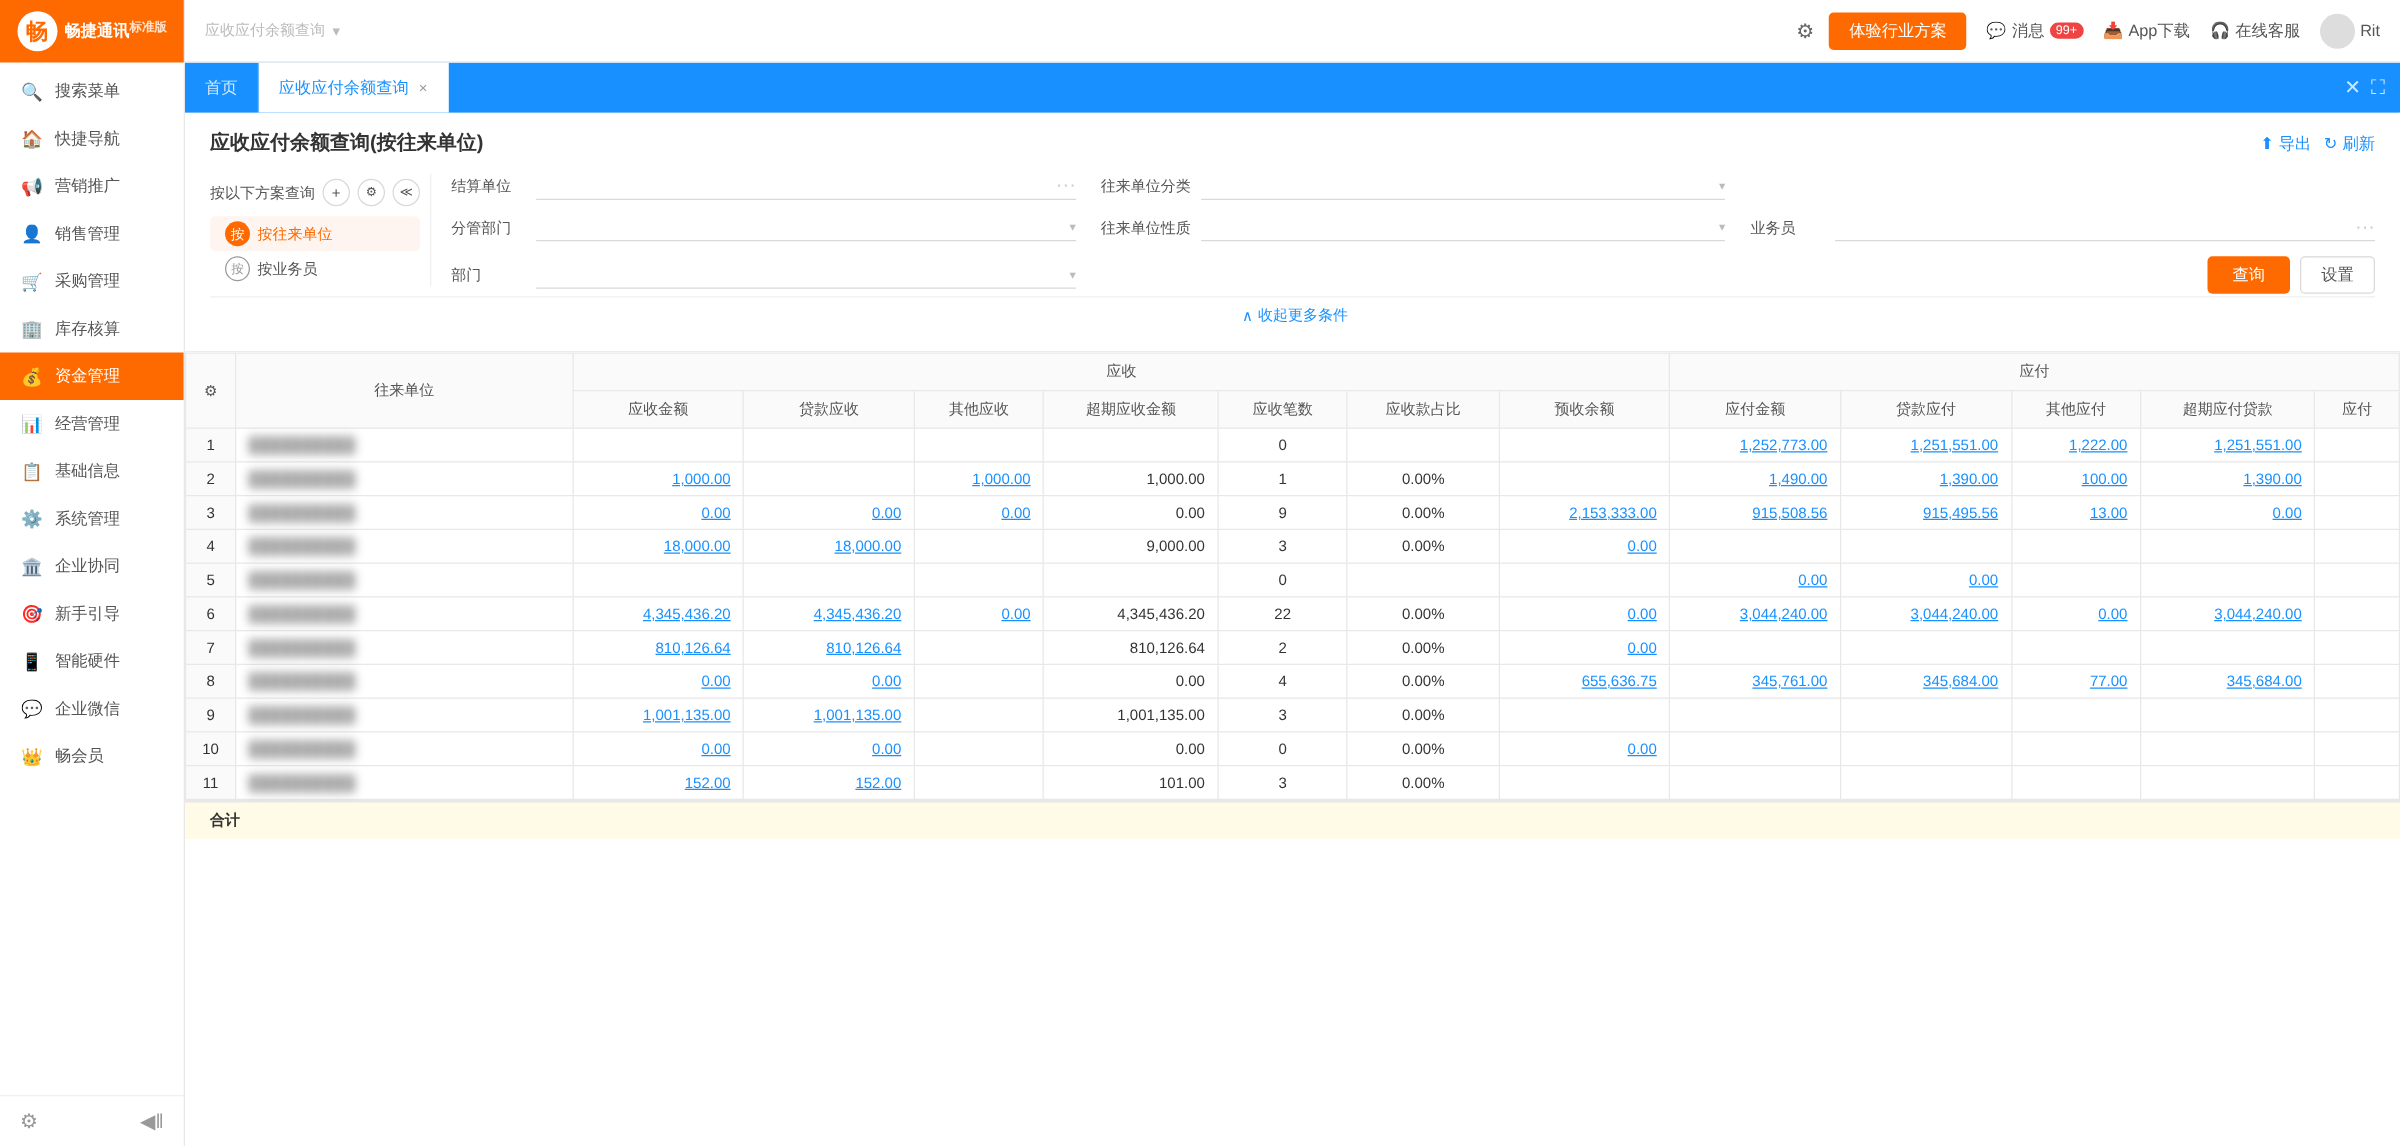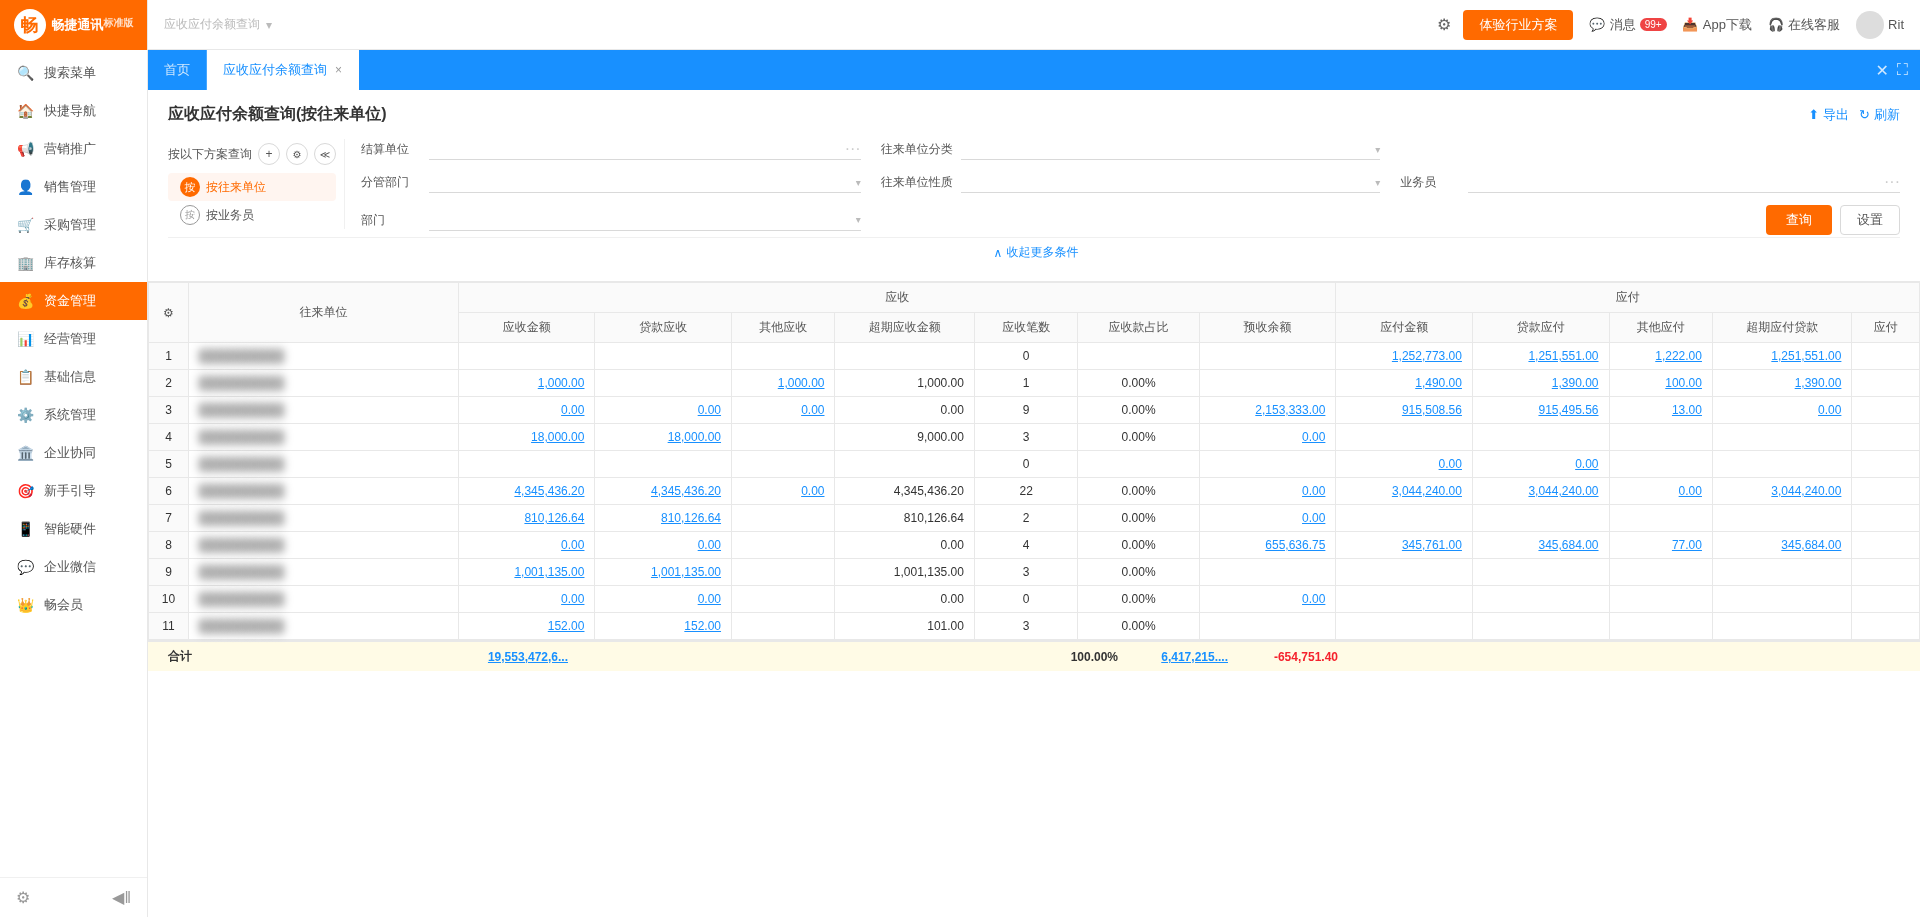--- a/index.html
+++ b/index.html
@@ -604,29 +604,15 @@
             <td></td>
             <td></td>
             <td></td>
             <td></td>
           </tr>
         </tbody>
     </table>
 
     <div class="table-footer">
       <span class="footer-label">合计</span>
-      <div class="footer-cells">
-        <span class="footer-cell link">19,553,472,6...</span>
-        <span class="footer-cell"></span>
-        <span class="footer-cell"></span>
-        <span class="footer-cell"></span>
-        <span class="footer-cell"></span>
-        <span class="footer-cell">100.00%</span>
-        <span class="footer-cell link">6,417,215....</span>
-        <span class="footer-cell red">-654,751.40</span>
-        <span class="footer-cell"></span>
-        <span class="footer-cell"></span>
-        <span class="footer-cell"></span>
-        <span class="footer-cell"></span>
-      </div>
     </div>
   </div>
 </div>
 
 </body></html>

